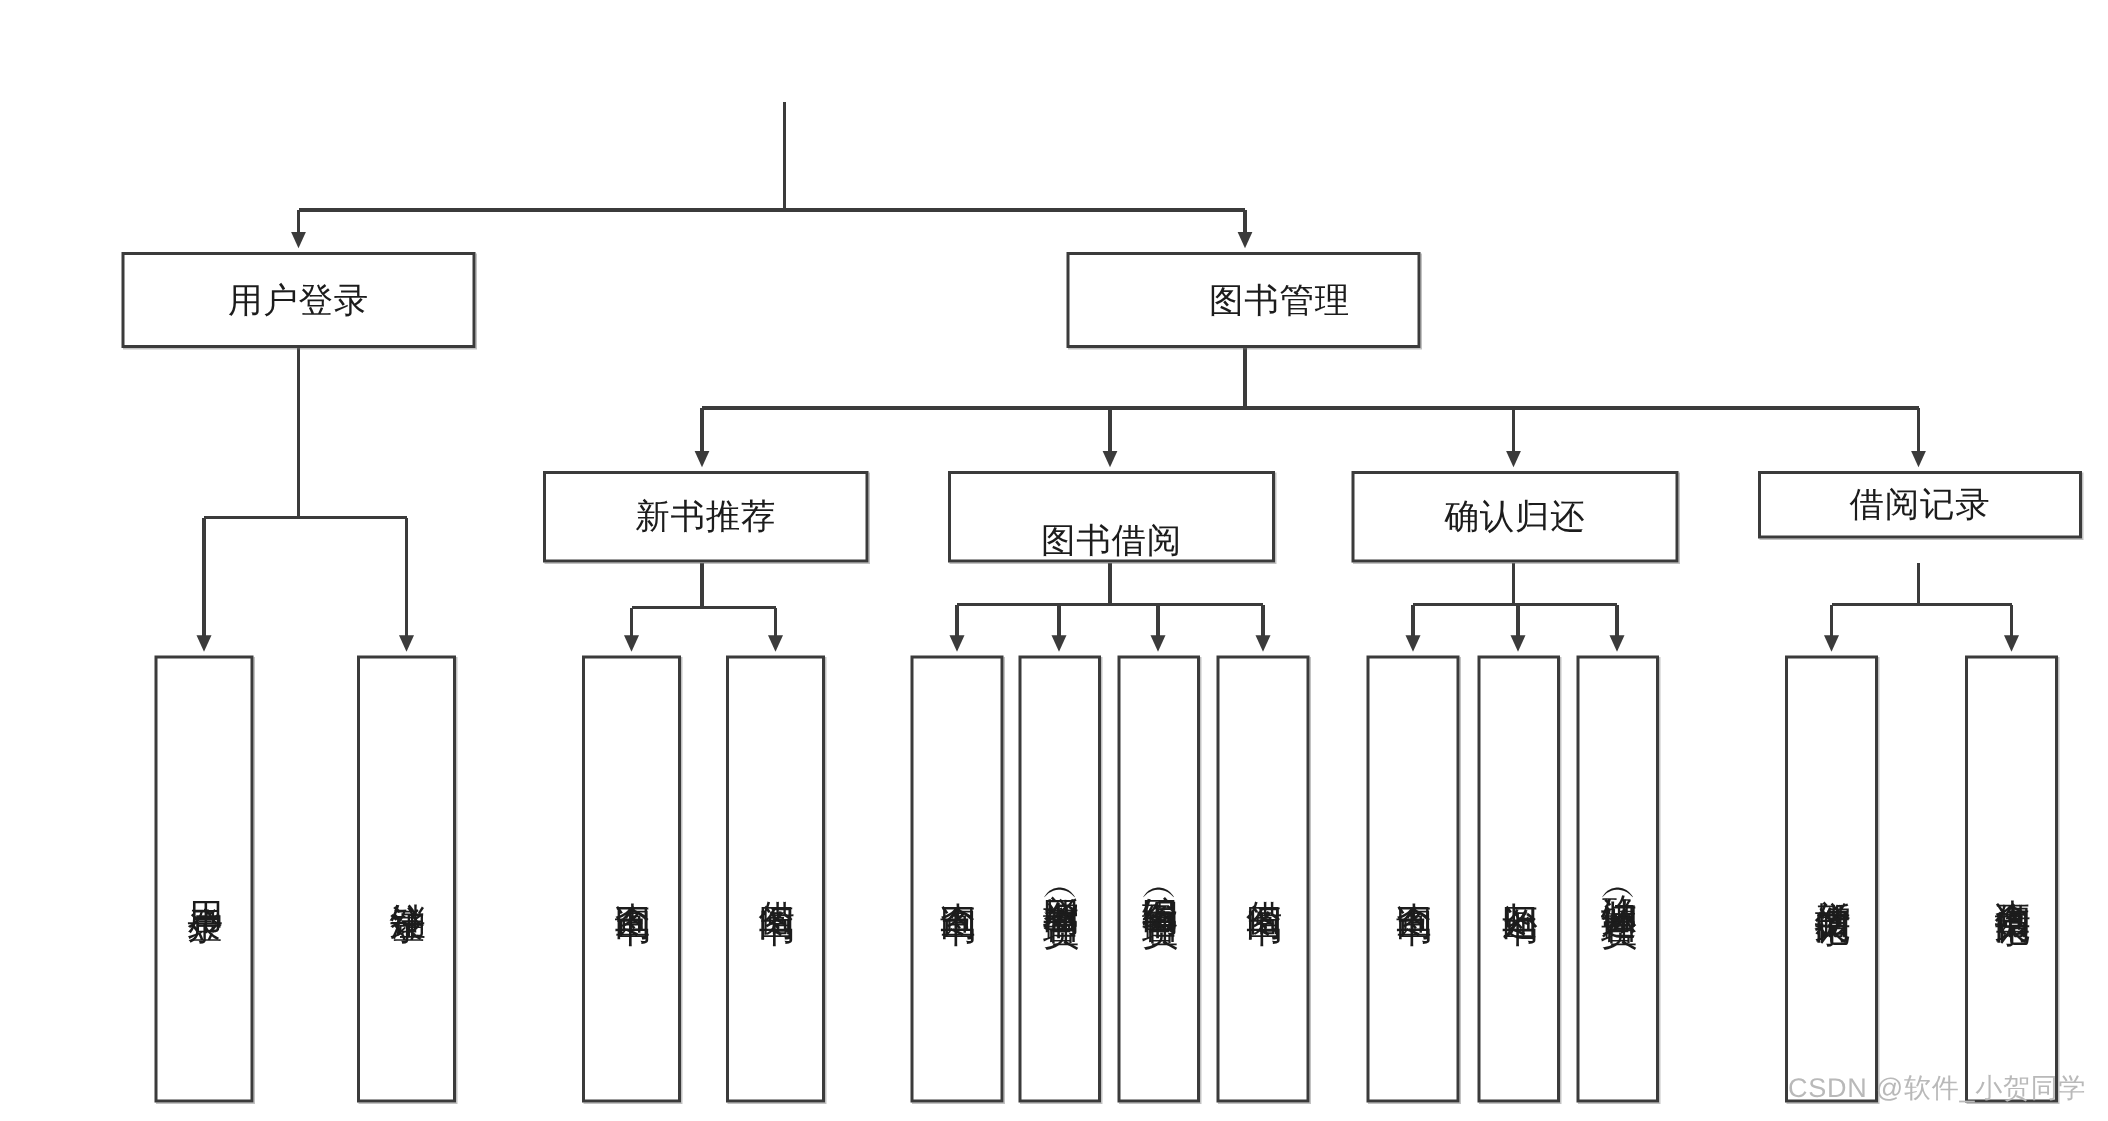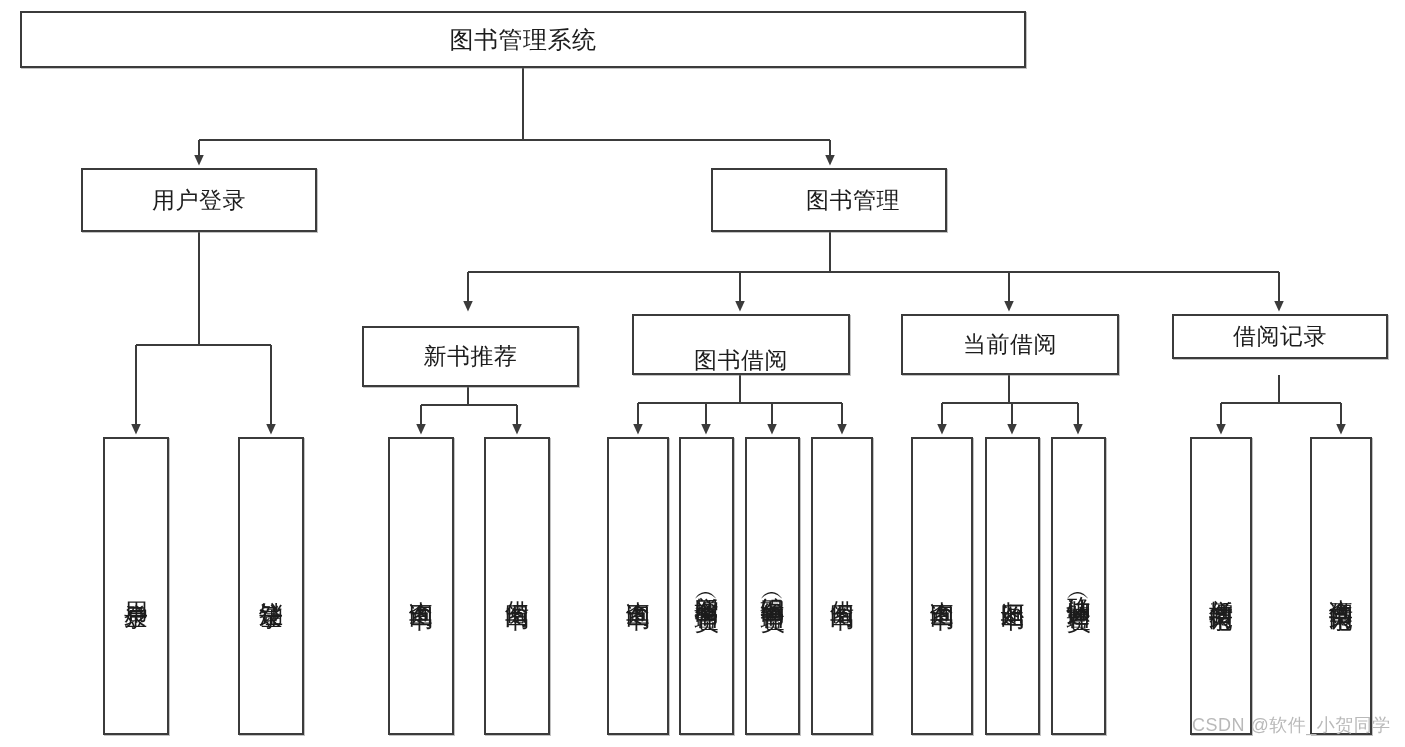--- a/index.html
+++ b/index.html
@@ -119,42 +119,39 @@
       <path d="M1012,403 L1012,425" marker-end="url(#arrow)"></path>
       <path d="M1078,403 L1078,425" marker-end="url(#arrow)"></path>
 
       <path d="M1279,375 L1279,403"></path>
       <path d="M1221,403 L1341,403"></path>
       <path d="M1221,403 L1221,425" marker-end="url(#arrow)"></path>
       <path d="M1341,403 L1341,425" marker-end="url(#arrow)"></path>
     </g>
   </svg>
 
-  <div class="node root horiz" style="left:20px; top:11px; width:1006px; height:57px;">
-    <span class="label">图书管理系统</span>
-  </div>
 
   <div class="node horiz" style="left:81px; top:168px; width:236px; height:64px;">
     <span class="label">用户登录</span>
   </div>
 
   <div class="node horiz" style="left:711px; top:168px; width:236px; height:64px;padding-left:48px;">
     <span class="label">图书管理</span>
   </div>
 
-  <div class="node horiz" style="left:362px; top:314px; width:217px; height:61px;margin-top:12px;">
+  <div class="node horiz" style="left:362px; top:314px; width:217px; height:61px;">
     <span class="label">新书推荐</span>
   </div>
 
   <div class="node horiz" style="left:632px; top:314px; width:218px; height:61px;align-items:flex-end;">
     <span class="label">图书借阅</span>
   </div>
 
   <div class="node horiz" style="left:901px; top:314px; width:218px; height:61px;">
-    <span class="label">当前借阅</span>
+    <span class="label">确认归还</span>
   </div>
 
   <div class="node horiz" style="left:1172px; top:314px; width:216px; height:45px;">
     <span class="label">借阅记录</span>
   </div>
 
   <div class="node vert" style="left:103px; top:437px; width:66px; height:298px;">
     <span class="label">用户登录</span>
   </div>
 

